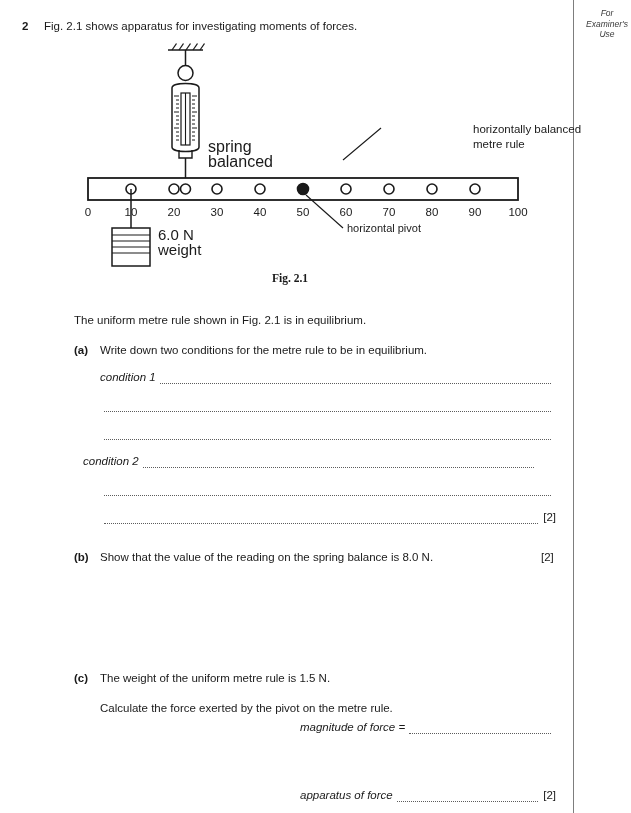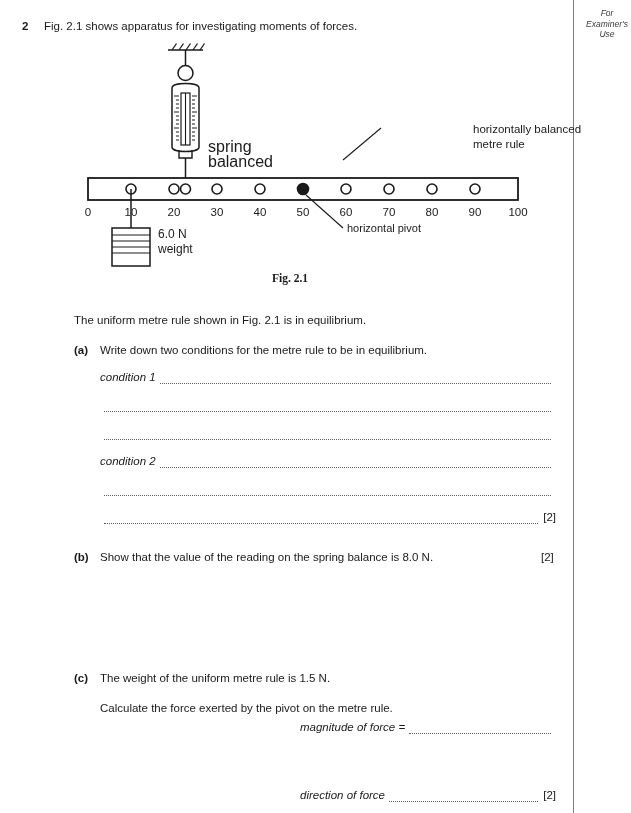--- a/index.html
+++ b/index.html
@@ -259,21 +259,21 @@
       <div>balanced</div>
     </div>
 
     <div style="position:absolute; left:425px; top:82px; font-size:11.5px; line-height:15px; white-space:nowrap;margin-left:48px;">
       <div>horizontally balanced</div>
       <div>metre rule</div>
     </div>
 
     <div style="position:absolute; left:347px; top:182px; font-size:11px; white-space:nowrap;">horizontal pivot</div>
 
-    <div style="position:absolute; left:158px; top:187px; font-size:12px; line-height:15px;">
+    <div style="position:absolute; left:158px; top:187px; font-size:15px; line-height:15px;">
       <div>6.0 N</div>
       <div>weight</div>
     </div>
   </div>
 
   <div id="fig-caption">Fig. 2.1</div>
 
   <div class="body-line" style="left:74px; top:314px;">The uniform metre rule shown in Fig. 2.1 is in equilibrium.</div>
 
   <div class="part-label" style="left:74px; top:344px;">(a)</div>
@@ -287,21 +287,21 @@
   <div class="ans-row" style="left:100px; top:398px; width:456px;">
     <span class="ans-label"></span>
     <span class="dots"></span>
     <span class="mark"></span>
   </div>
   <div class="ans-row" style="left:100px; top:426px; width:456px;">
     <span class="ans-label"></span>
     <span class="dots"></span>
     <span class="mark"></span>
   </div>
-  <div class="ans-row" style="left:100px; top:454px; width:456px;">
+  <div class="ans-row" style="left:83px; top:454px; width:456px;">
     <span class="ans-label">condition 2</span>
     <span class="dots"></span>
     <span class="mark"></span>
   </div>
   <div class="ans-row" style="left:100px; top:482px; width:456px;">
     <span class="ans-label"></span>
     <span class="dots"></span>
     <span class="mark"></span>
   </div>
   <div class="ans-row" style="left:100px; top:510px; width:456px;">
@@ -317,18 +317,18 @@
   <div class="part-label" style="left:74px; top:672px;">(c)</div>
   <div class="part-text" style="left:100px; top:672px;">The weight of the uniform metre rule is 1.5 N.</div>
   <div class="part-text" style="left:100px; top:702px;">Calculate the force exerted by the pivot on the metre rule.</div>
 
   <div class="ans-row" style="left:300px; top:720px; width:256px;">
     <span class="ans-label">magnitude of force =</span>
     <span class="dots"></span>
     <span class="mark"></span>
   </div>
   <div class="ans-row" style="left:300px; top:788px; width:256px;">
-    <span class="ans-label">direction of force</span>
+    <span class="ans-label">apparatus of force</span>
     <span class="dots"></span>
     <span class="mark">[2]</span>
   </div>
 
 </div>
 
 </body></html>

